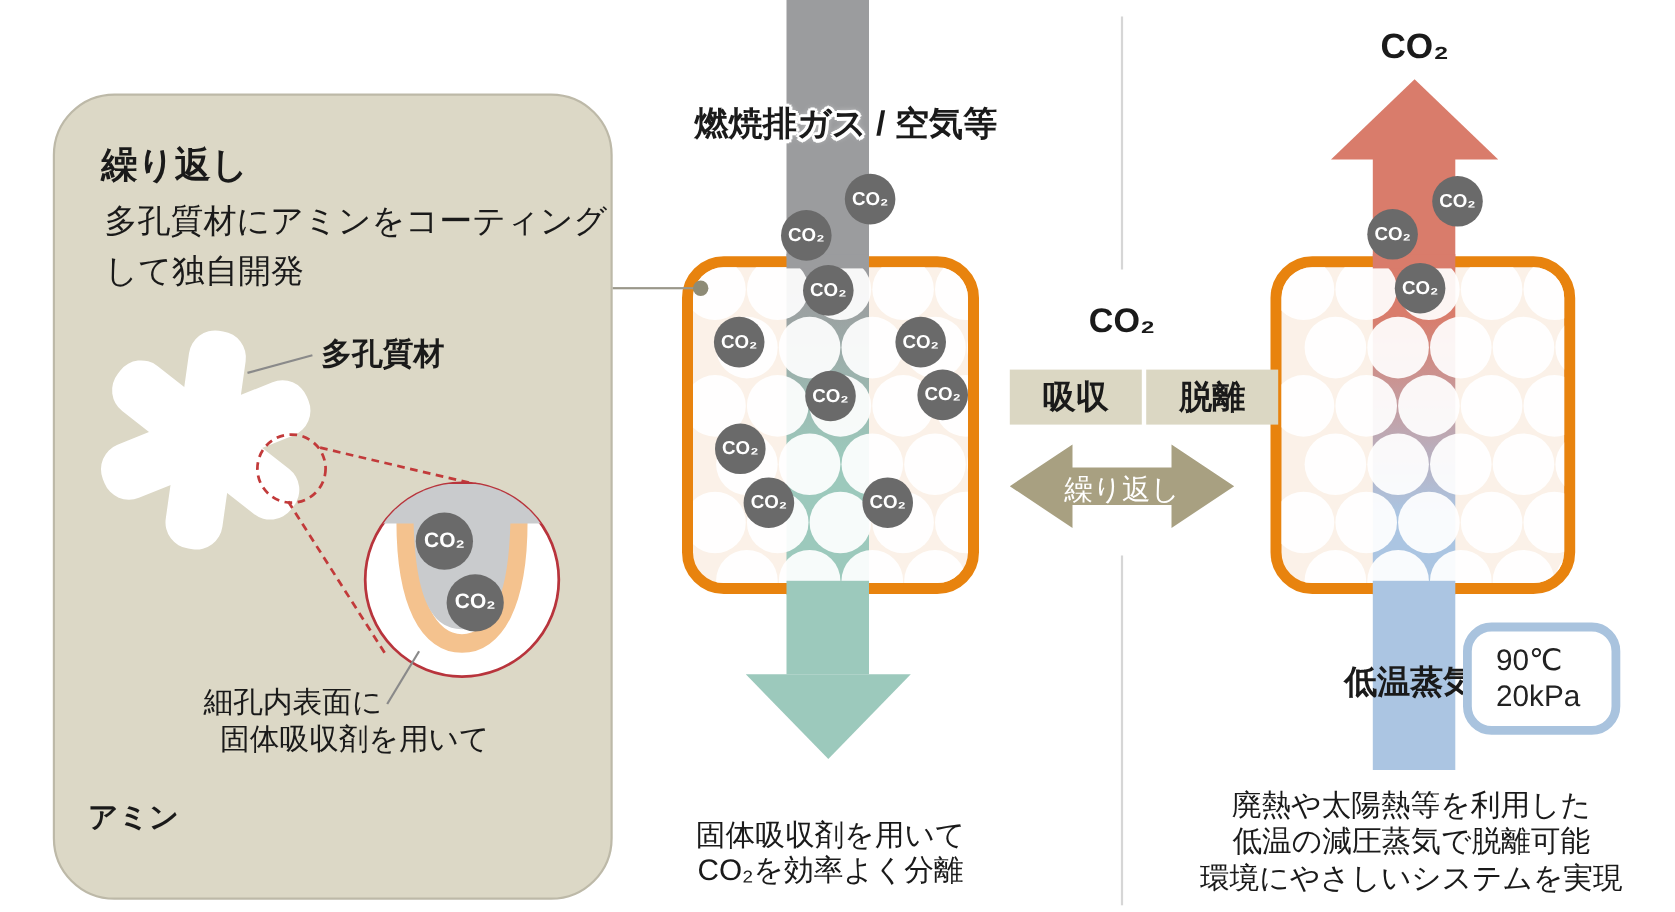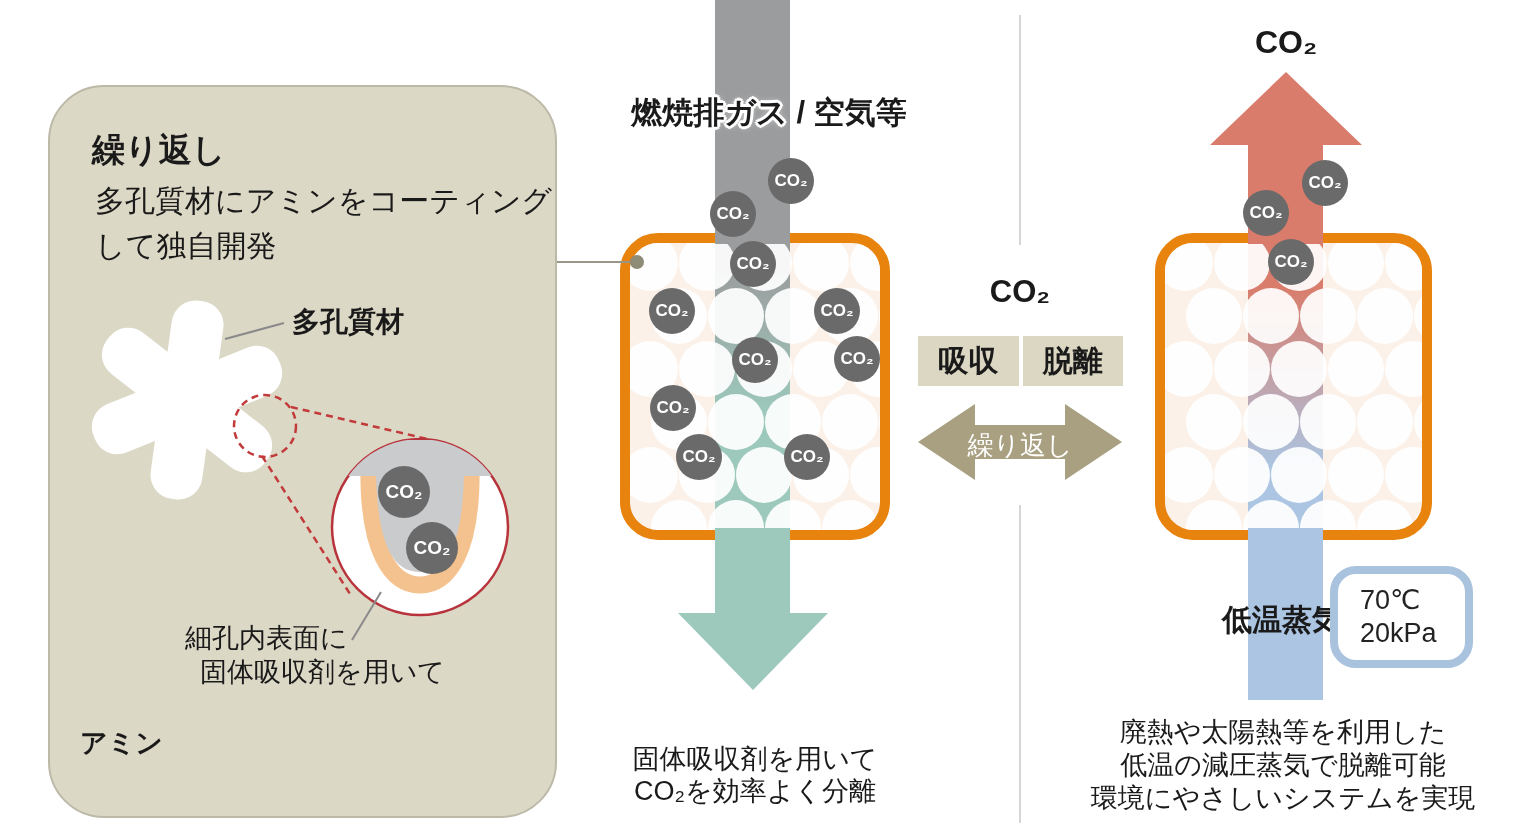--- a/index.html
+++ b/index.html
@@ -33,21 +33,21 @@
   }
   .label{z-index:40;white-space:nowrap;}
   .halo{
     text-shadow:-2px -2px 0 #fff,2px -2px 0 #fff,-2px 2px 0 #fff,2px 2px 0 #fff,
                 0 -3px 0 #fff,0 3px 0 #fff,-3px 0 0 #fff,3px 0 0 #fff,0 0 7px #fff;
     margin-left:16px;
   }
   .centered{transform:translateX(-50%);text-align:center;}
   
   #cycle-cells{
-    left:918px;top:336px;width:205px;height:50px;display:flex;gap:4px;z-index:40;
+    left:918px;top:336px;width:244px;height:50px;display:flex;gap:4px;z-index:40;
   }
   .cycle-cell{
     flex:1;background:#dbd7c3;display:flex;align-items:center;justify-content:center;
     font-size:30px;font-weight:bold;
   }
   
   #steam-badge{
     left:1330px;top:566px;width:143px;height:102px;background:#ffffff;
     border:8px solid #a9c3de;border-radius:26px;box-sizing:border-box;z-index:40;
     padding:10px 0 0 22px;font-size:27px;line-height:1.22;color:#222;
@@ -201,21 +201,21 @@
       <div class="pore" style="left: 135px; top: 257px;"></div>
       <div class="pore" style="left: 192px; top: 257px;"></div>
       <div class="pore" style="left: 249px; top: 257px;"></div>
     </div>
   <div class="abs shaft" style="left:1248px;top:231px;width:75px;height:13px;background:#d97c6b;"></div>
   <div class="abs shaft" style="left:1248px;top:528px;width:75px;height:13px;background:#abc5e2;"></div>
   <div class="abs shaft" style="left:1248px;top:540px;width:75px;height:160px;background:#abc5e2;"></div>
 
   <div class="abs label" style="left:1222px;top:600px;font-size:30px;font-weight:bold;">低温蒸気</div>
   <div id="steam-badge" class="abs">
-    <div>70℃</div>
+    <div>90℃</div>
     <div>20kPa</div>
   </div>
 
   <div class="abs label centered" style="left:1283px;top:714px;font-size:27px;">廃熱や太陽熱等を利用した</div>
   <div class="abs label centered" style="left:1283px;top:747px;font-size:27px;">低温の減圧蒸気で脱離可能</div>
   <div class="abs label centered" style="left:1283px;top:780px;font-size:27px;">環境にやさしいシステムを実現</div>
 
 <div class="co2-badge" style="left: 710px; top: 191px; width: 46px; height: 46px; font-size: 17px;">CO₂</div>
     <div class="co2-badge" style="left: 768px; top: 158px; width: 46px; height: 46px; font-size: 17px;">CO₂</div>
     <div class="co2-badge" style="left: 730px; top: 241px; width: 46px; height: 46px; font-size: 17px;">CO₂</div>

